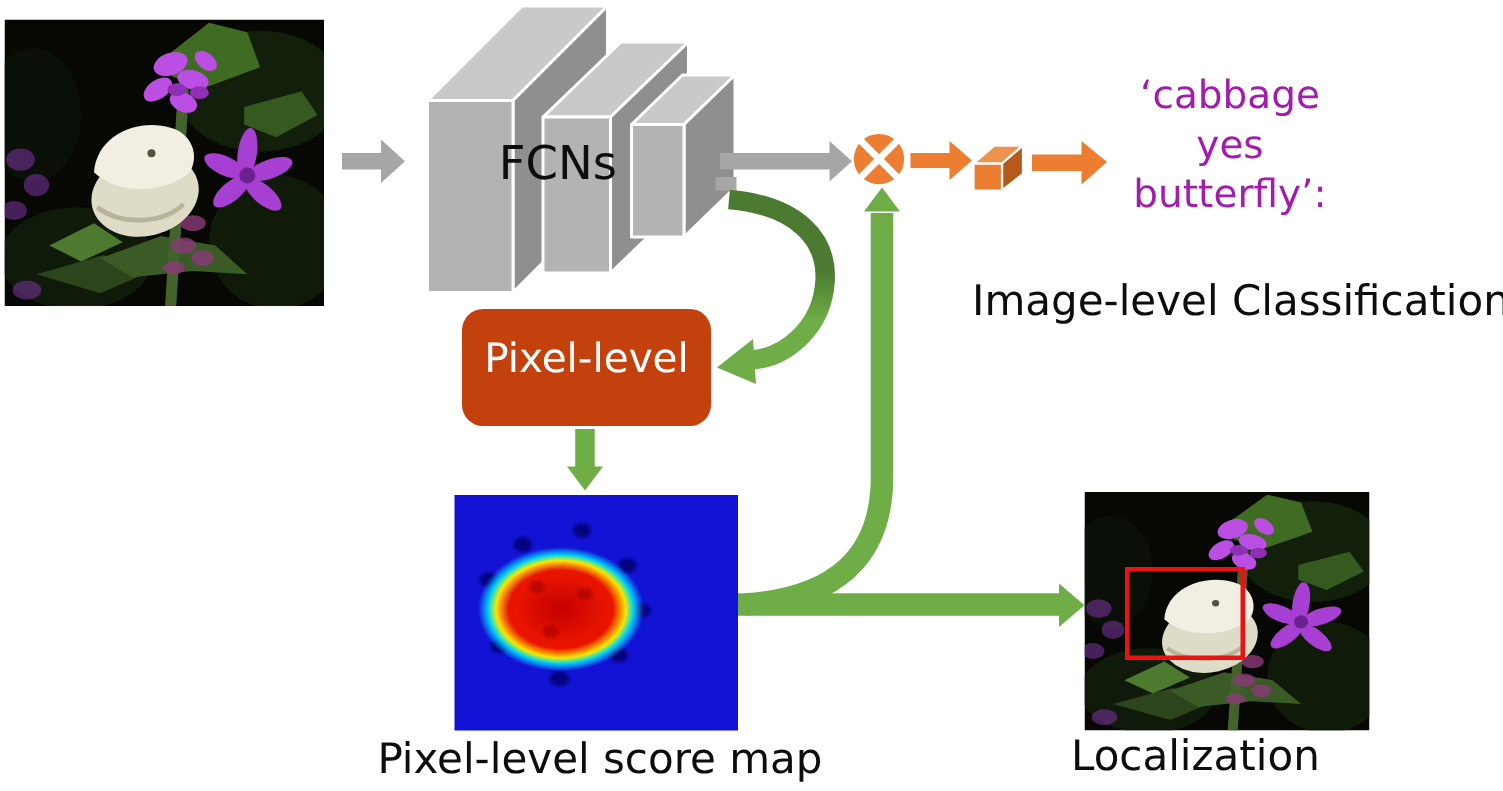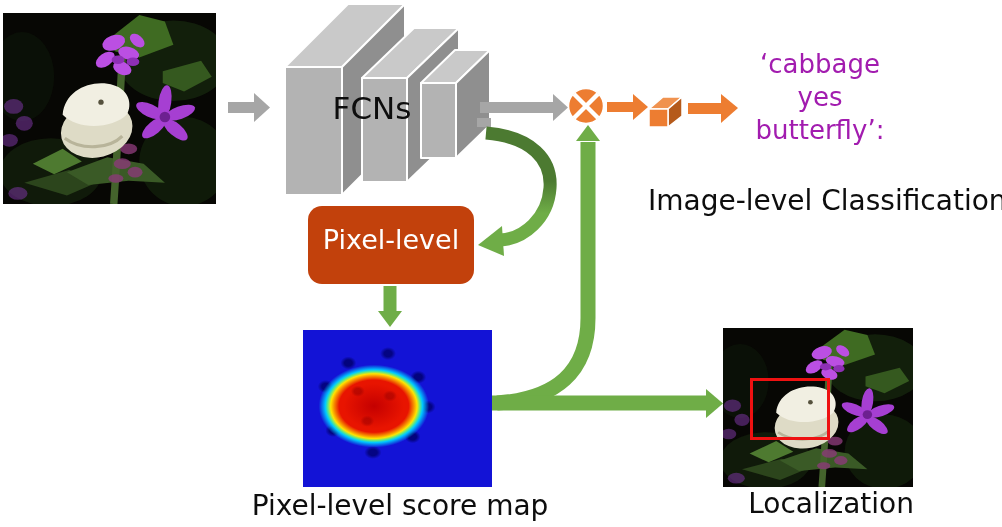--- a/index.html
+++ b/index.html
@@ -10,21 +10,21 @@
   .abs{position:absolute;}
   svg{display:block;}
   
   .result-text{
     left:730px;top:48px;width:180px;text-align:center;
     font-size:26px;line-height:33px;color:#a21caf;
   }
   .caption{color:#0d0d0d;font-size:28px;white-space:nowrap;}
   #caption-classification{left:648px;top:184px;}
   #caption-scoremap{left:250px;top:489px;width:300px;text-align:center;}
-  #caption-localization{left:714px;top:487px;width:200px;text-align:right;}
+  #caption-localization{left:714px;top:487px;width:200px;text-align:left;}
   
   #prediction-box{
     left:308px;top:206px;width:166px;height:78px;border-radius:14px;
     background:#c2410c;color:#ffffff;text-align:center;
     font-size:27px;line-height:34px;padding-top:17px;box-sizing:border-box;
   }
   
   #input-photo{left:3px;top:13px;}
   #localization-photo{left:723px;top:328px;}
   #bounding-box{

